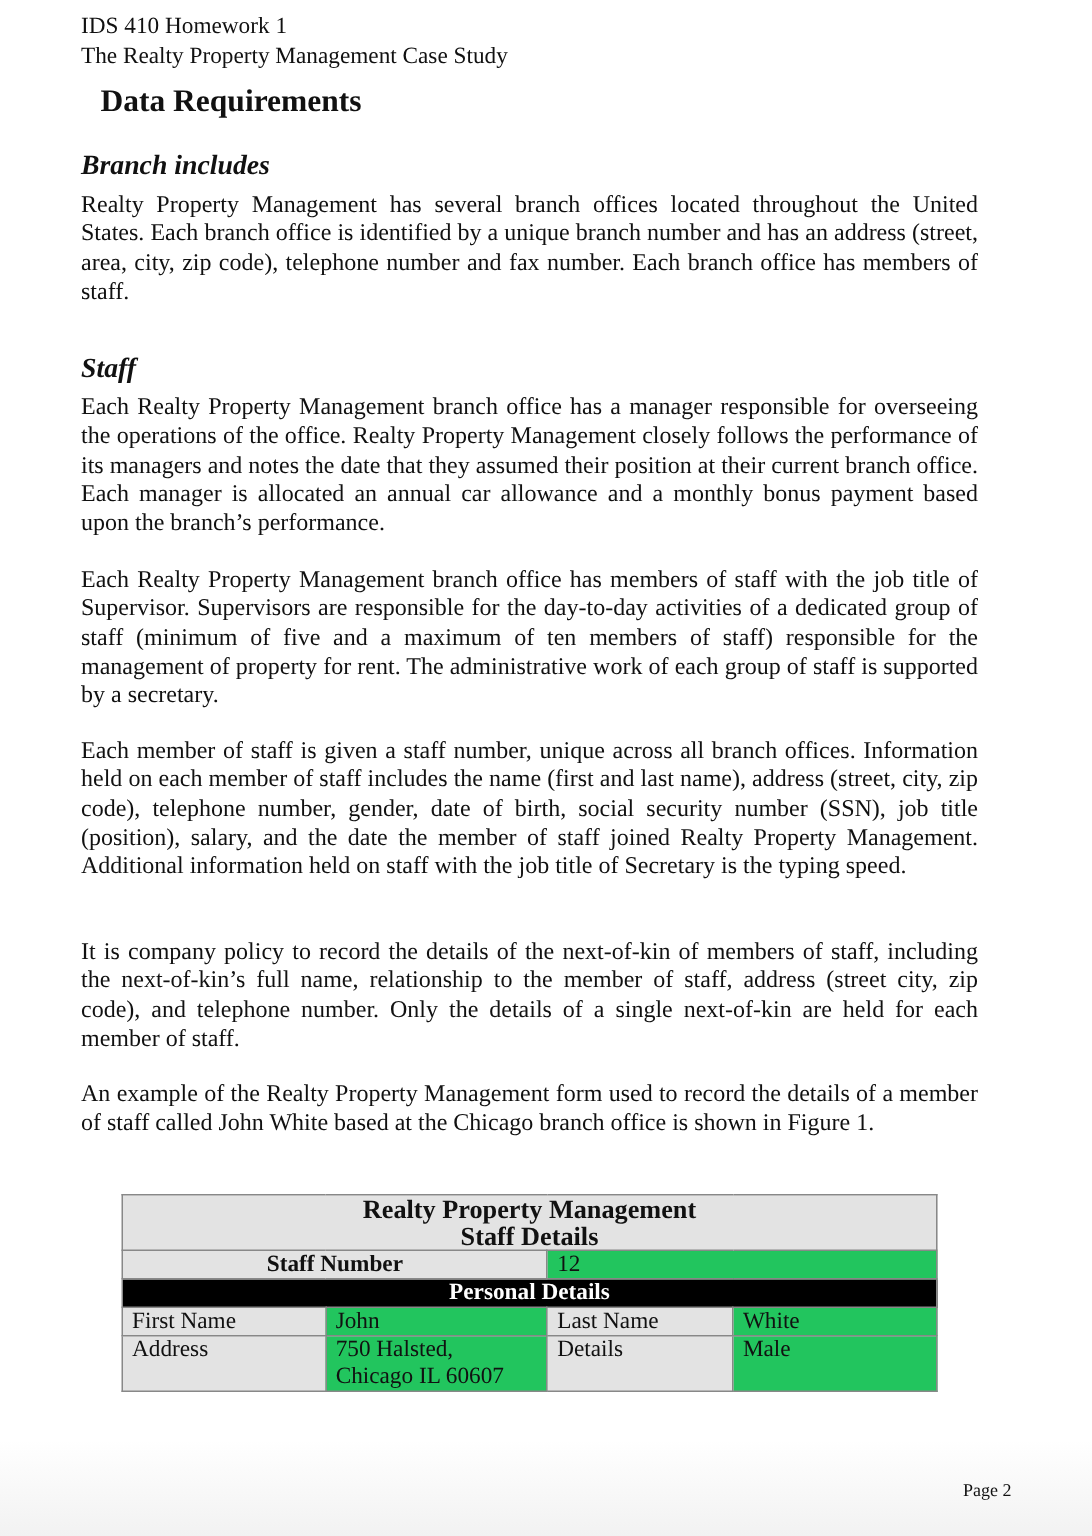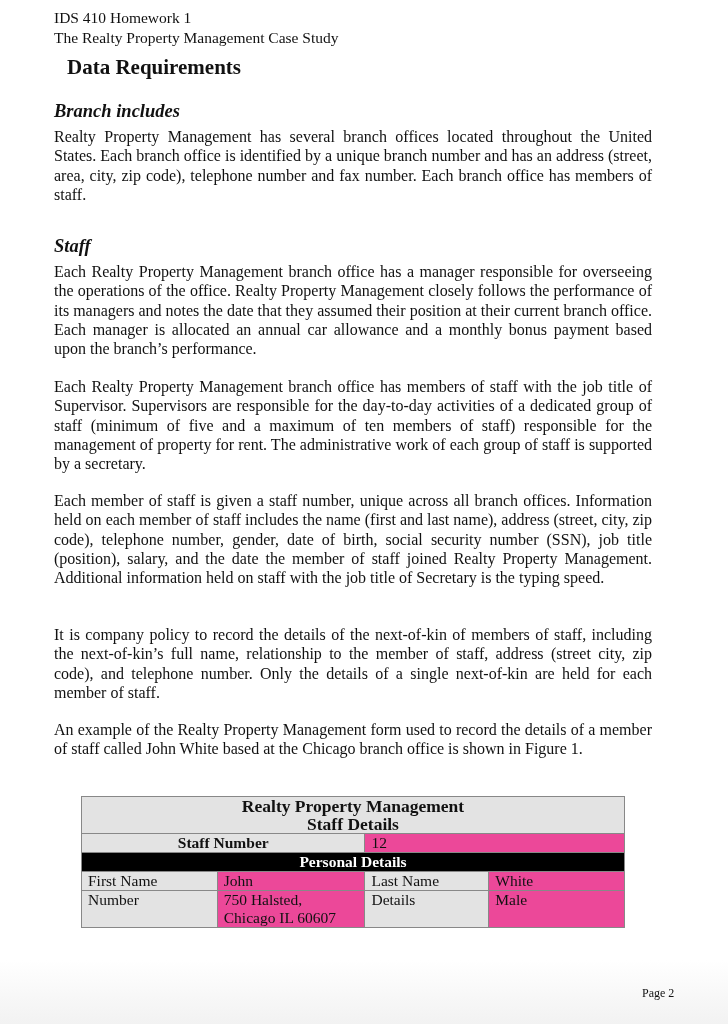--- a/index.html
+++ b/index.html
@@ -20,21 +20,21 @@
     position: absolute; left: 0; width: 598px; margin: 0;
     font-size: 16px; line-height: 19.3px; text-align: justify;
   }
   table.form {
     position: absolute; left: 81px; top: 796px; width: 544px;
     border-collapse: collapse; font-size: 15.5px;
     font-family: "Liberation Serif", serif;
   }
   table.form td { border: 1.5px solid #888; padding: 0 6px; vertical-align: top; line-height: 18px; }
   .gray { background: #e3e3e3; margin-left: 40px; }
-  .white { background: #ec4899; }
+  .white { background: #22c55e; }
   .title-cell { text-align: center; font-weight: bold; font-size: 17.5px; line-height: 21px; padding: 2px 0 2px; }
   .sn-label { text-align: center; font-weight: bold; }
   .band { background: #000000; color: #fff; text-align: center; font-weight: bold; }
   .page-num { position: absolute; left: 642px; top: 986px; font-size: 12px; }
 </style>
 </head>
 <body>
 
 <div class="page">
   <p class="hdr-line l1">IDS 410 Homework 1</p>
@@ -73,21 +73,21 @@
   <tr>
     <td colspan="4" class="band">Personal Details</td>
   </tr>
   <tr>
     <td class="gray">First Name</td>
     <td class="white">John</td>
     <td class="gray">Last Name</td>
     <td class="white">White</td>
   </tr>
   <tr>
-    <td class="gray">Number</td>
+    <td class="gray">Address</td>
     <td class="white">
       <div>750 Halsted,</div>
       <div>Chicago IL 60607</div>
     </td>
     <td class="gray">Details</td>
     <td class="white">Male</td>
   </tr>
 </tbody>
   </table>
 

